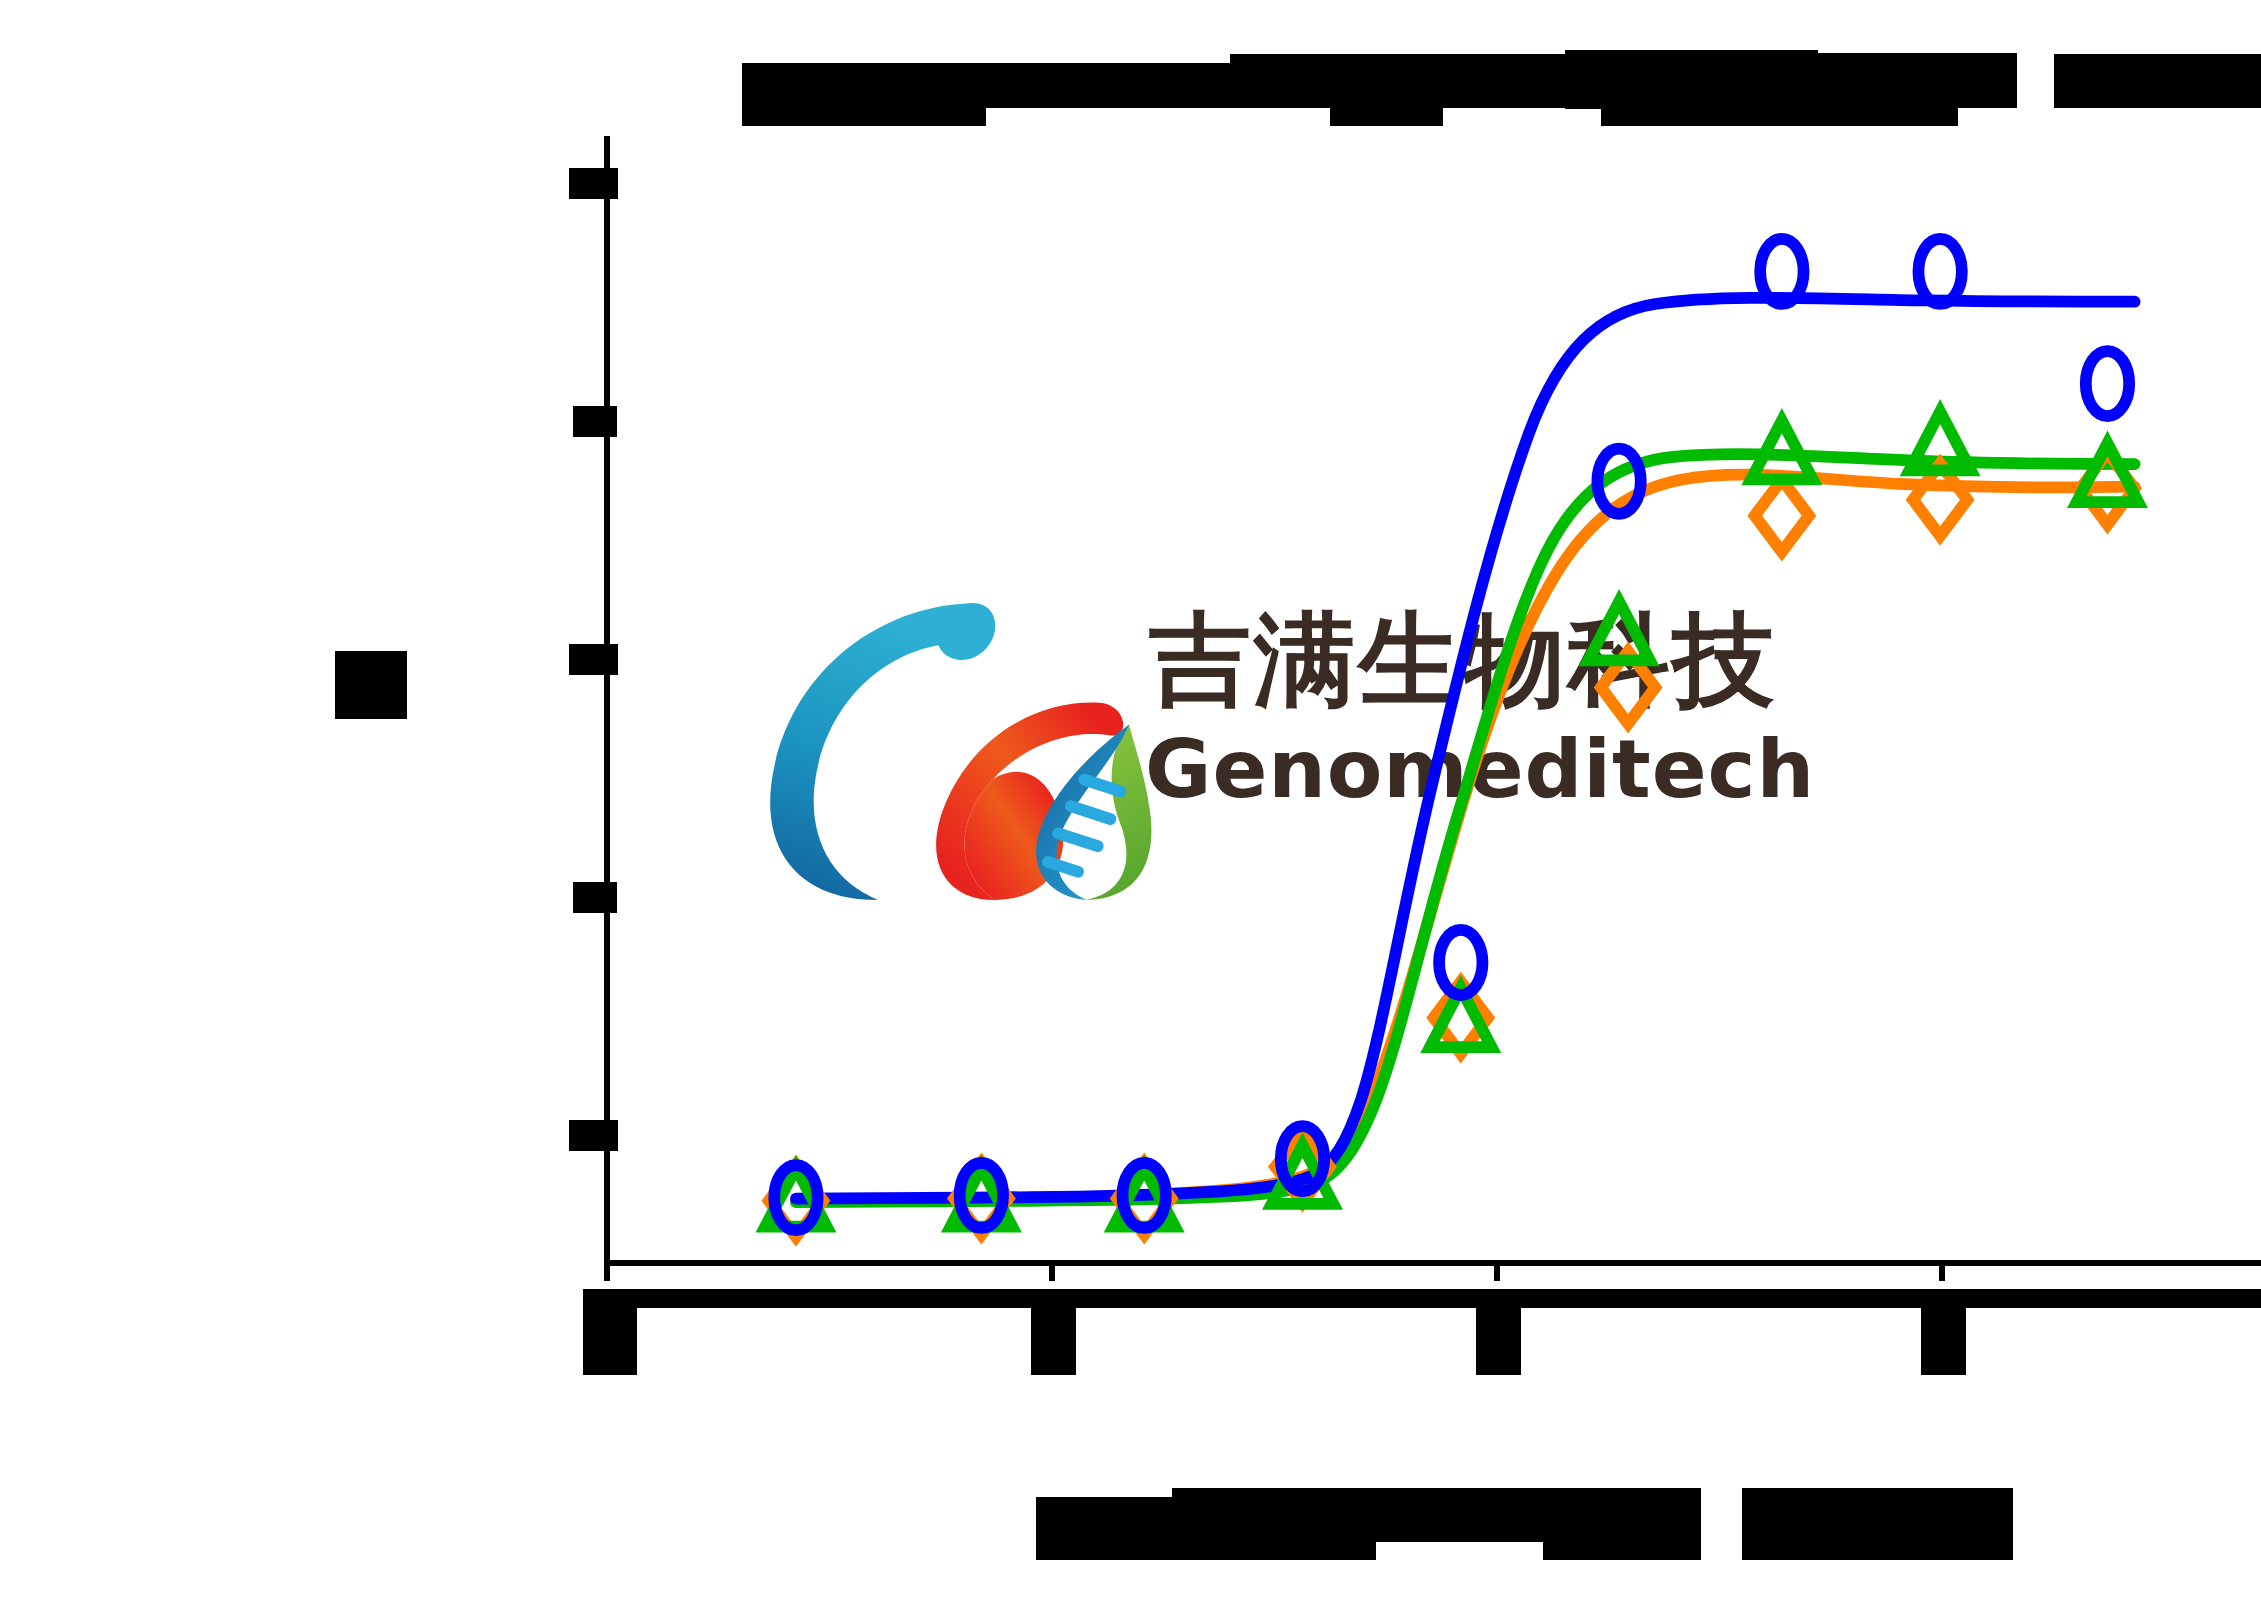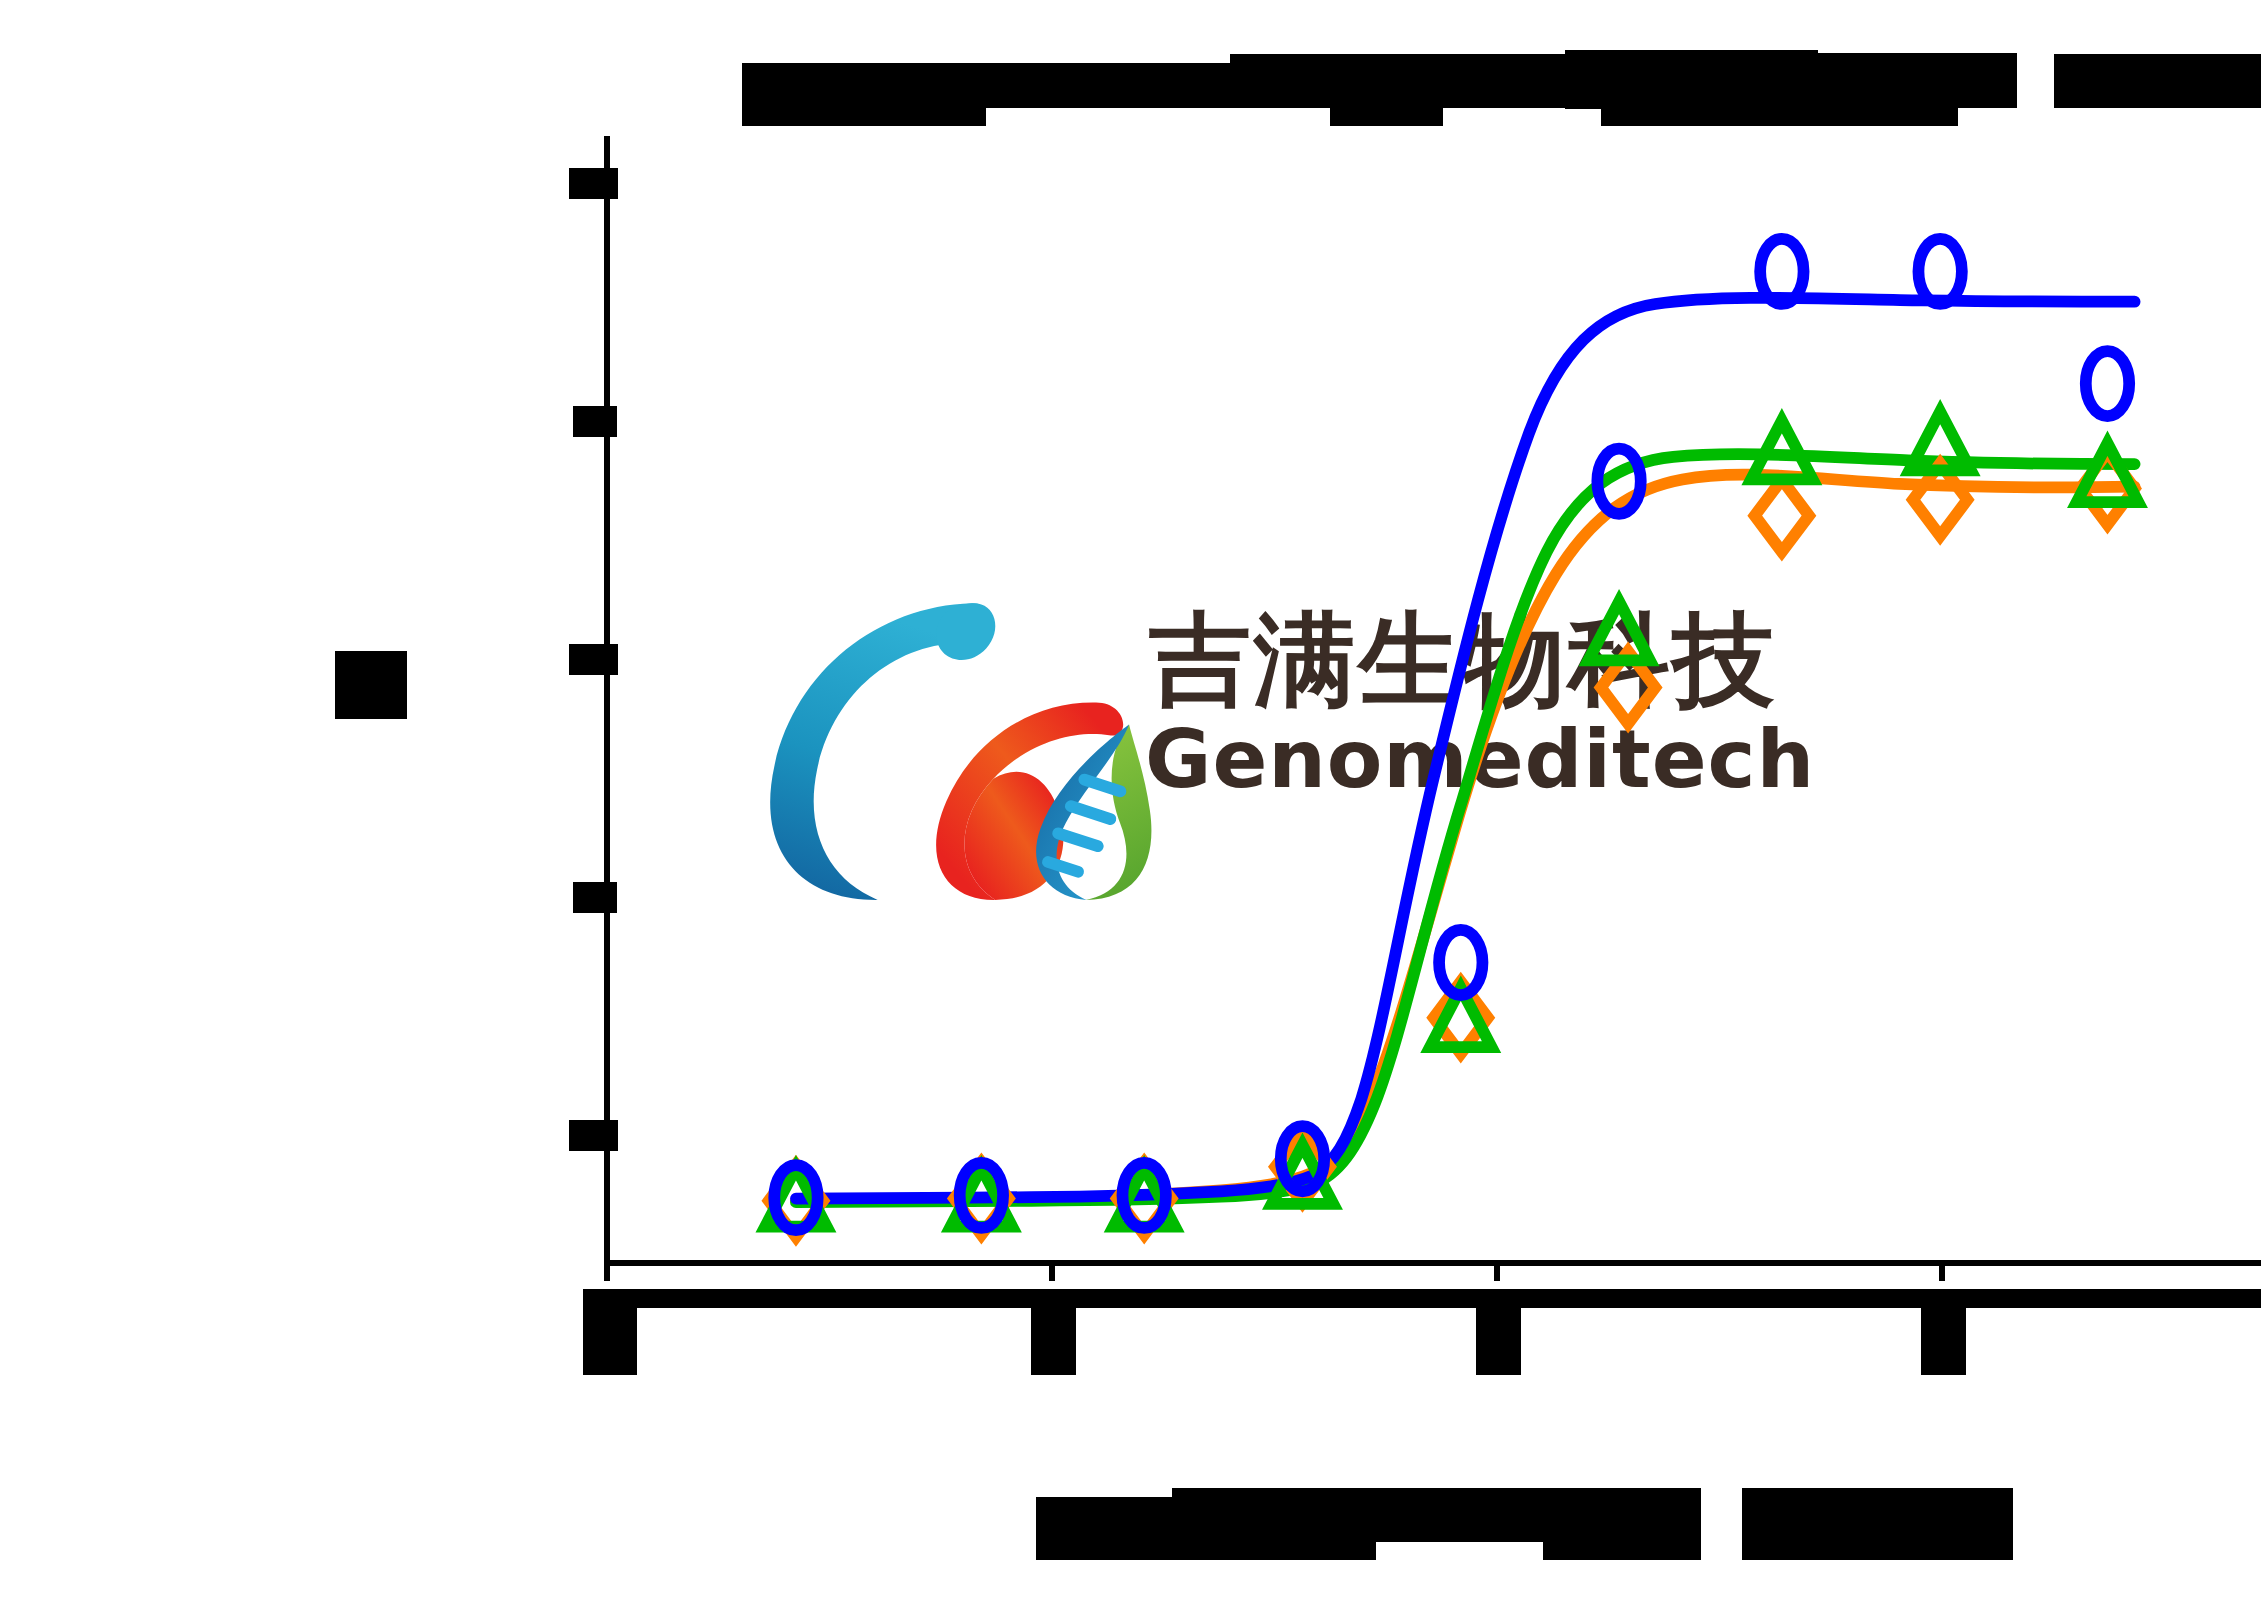--- a/index.html
+++ b/index.html
@@ -39,21 +39,21 @@
   #xlab-title .b4{position:absolute;left:507px;top:0;width:158px;height:72px;}
   #xlab-title .b5{position:absolute;left:706px;top:0;width:271px;height:72px;}
 
   
   #watermark{position:absolute;left:742px;top:561px;width:1447px;height:362px;
              pointer-events:none;}
   #wm-logo{position:absolute;left:0;top:13.6px;width:416px;height:326px;}
   #wm-cn{position:absolute;left:407px;top:32px;font-size:102px;font-weight:bold;
          color:#3a2c25;font-family:"DejaVu Sans",sans-serif;letter-spacing:2.7px;
          white-space:nowrap;}
-  #wm-en{position:absolute;left:403px;top:151px;font-size:81px;font-weight:bold;
+  #wm-en{position:absolute;left:403px;top:161px;font-size:81px;font-weight:bold;
          color:#3a2c25;font-family:"DejaVu Sans",sans-serif;letter-spacing:0.9px;
          white-space:nowrap;}
 
   
   #curves{position:absolute;left:0;top:0;width:3618px;height:1621px;}
 </style>
 </head>
 <body>
 
 <div id="title-area">

